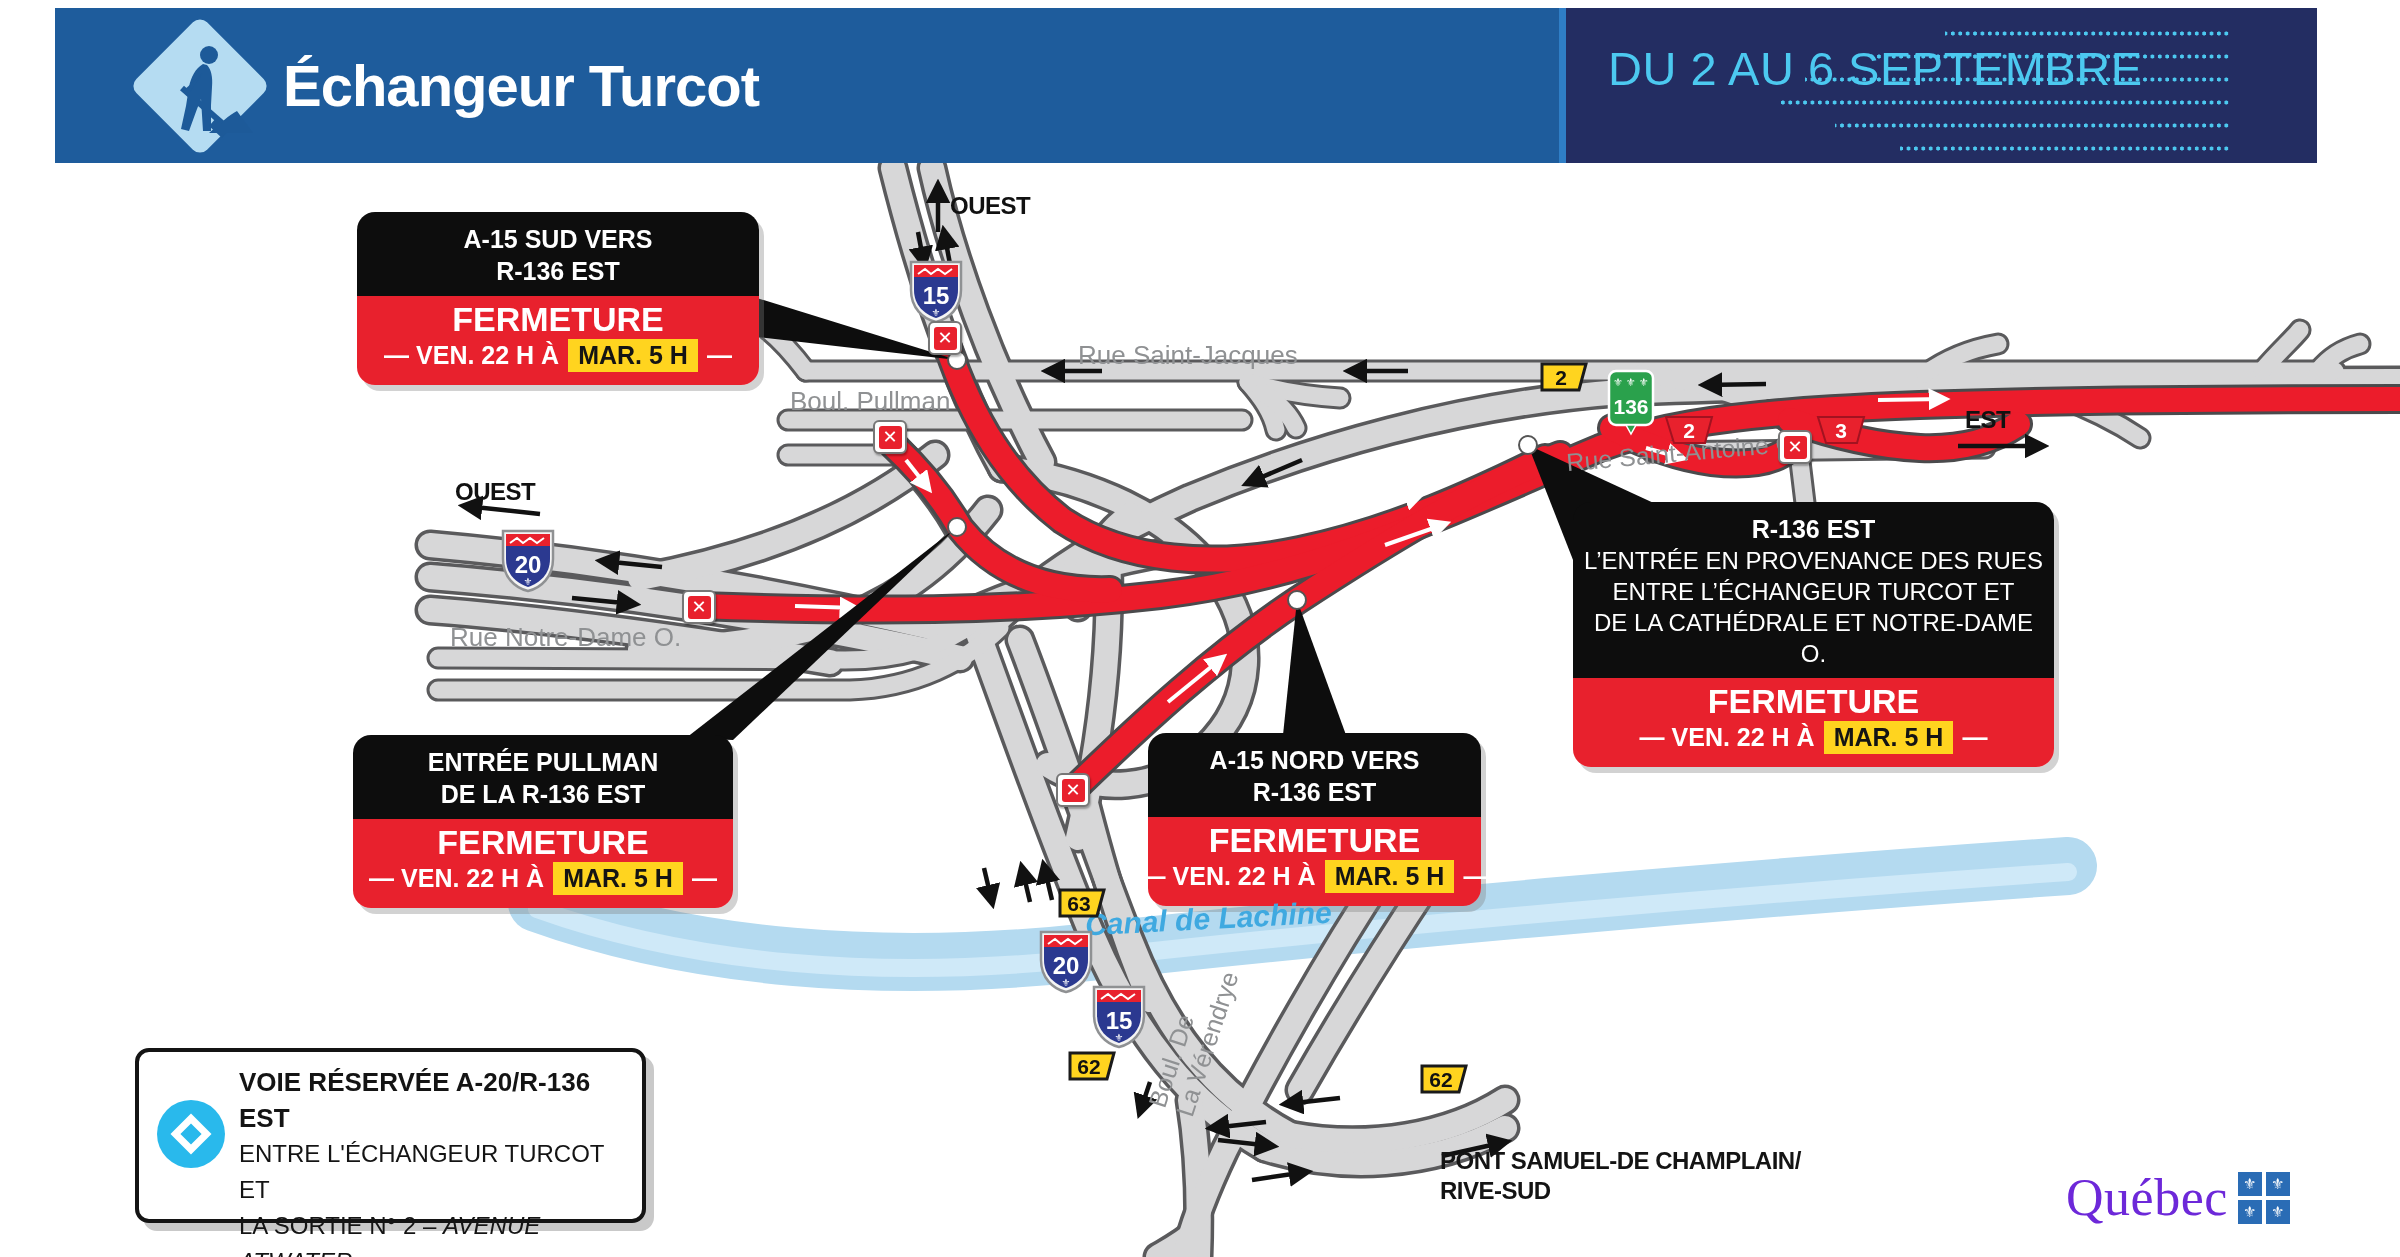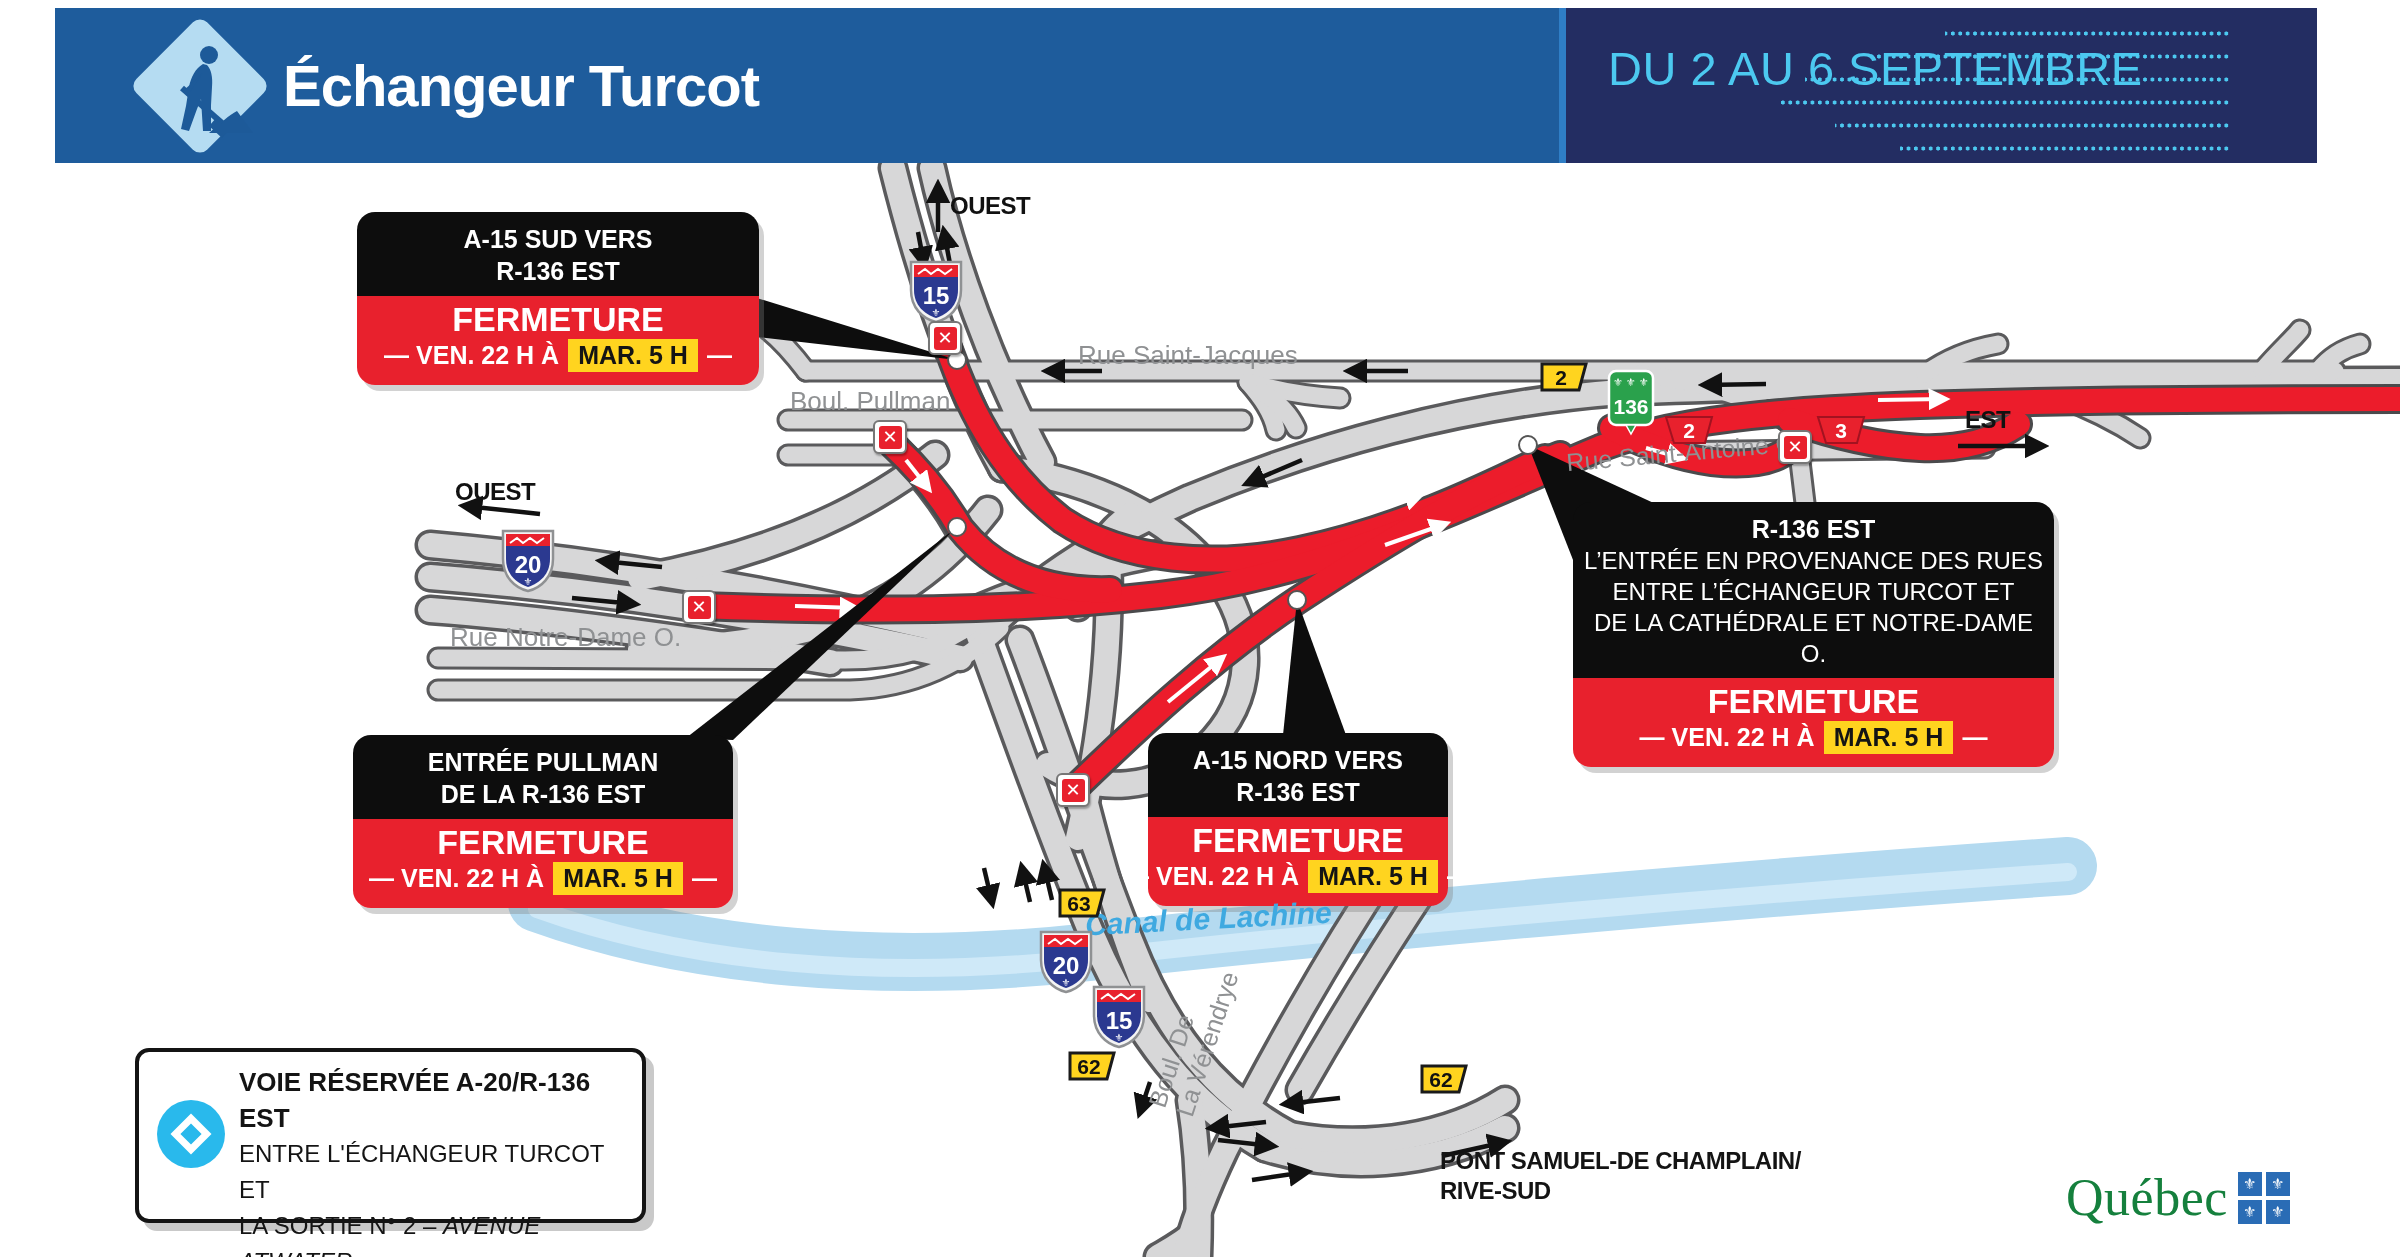--- a/index.html
+++ b/index.html
@@ -54,21 +54,21 @@
   
   .xmark{position:absolute;width:34px;height:34px;background:#fff;border:2px solid #777;border-radius:6px;
          box-shadow:1px 2px 2px rgba(0,0,0,.3);display:flex;align-items:center;justify-content:center;box-sizing:border-box;}
   .xmark .inner{width:23px;height:23px;background:#e8212d;border-radius:3px;display:flex;align-items:center;
                 justify-content:center;color:#fff;font-weight:bold;font-size:18px;line-height:1;}
   .shield{position:absolute;}
   .tab{position:absolute;}
 
   
   .quebec{position:absolute;left:2066px;top:1168px;display:flex;align-items:center;gap:10px;}
-  .quebec .word{font-family:"Liberation Serif","DejaVu Serif",serif;font-size:52px;color:#15803d;letter-spacing:0.5px;}
+  .quebec .word{font-family:"Liberation Serif","DejaVu Serif",serif;font-size:52px;color:#6d28d9;letter-spacing:0.5px;}
   .flag{display:grid;grid-template-columns:24px 24px;grid-template-rows:24px 24px;gap:4px;}
   .flag span{background:#2a6cb5;color:#fff;font-size:15px;display:flex;align-items:center;justify-content:center;}
 
   
   .casA{fill:none;stroke:#5a5a5c;stroke-width:31;stroke-linecap:round;}
   .filA{fill:none;stroke:#d7d7d8;stroke-width:24;stroke-linecap:round;}
   .casS{fill:none;stroke:#5a5a5c;stroke-width:23;stroke-linecap:round;}
   .filS{fill:none;stroke:#d7d7d8;stroke-width:17;stroke-linecap:round;}
   .casR{fill:none;stroke:#4a4a4c;stroke-width:30;stroke-linecap:round;}
   .filR{fill:none;stroke:#ec1c2b;stroke-width:24;stroke-linecap:round;}
@@ -329,21 +329,21 @@
     <div class="co-bot">
       <div class="fermeture">FERMETURE</div>
       <div class="period">
         <span>— VEN. 22 H À</span>
         <span class="hl">MAR. 5 H</span>
         <span>—</span>
       </div>
     </div>
   </div>
 
-  <div class="callout" style="left:1148px;top:733px;width:300px;">
+  <div class="callout" style="left:1148px;top:733px;width:333px;">
     <div class="co-top">
       <span class="line">A-15 NORD VERS</span>
       <span class="line">R-136 EST</span>
     </div>
     <div class="co-bot">
       <div class="fermeture">FERMETURE</div>
       <div class="period">
         <span>— VEN. 22 H À</span>
         <span class="hl">MAR. 5 H</span>
         <span>—</span>

